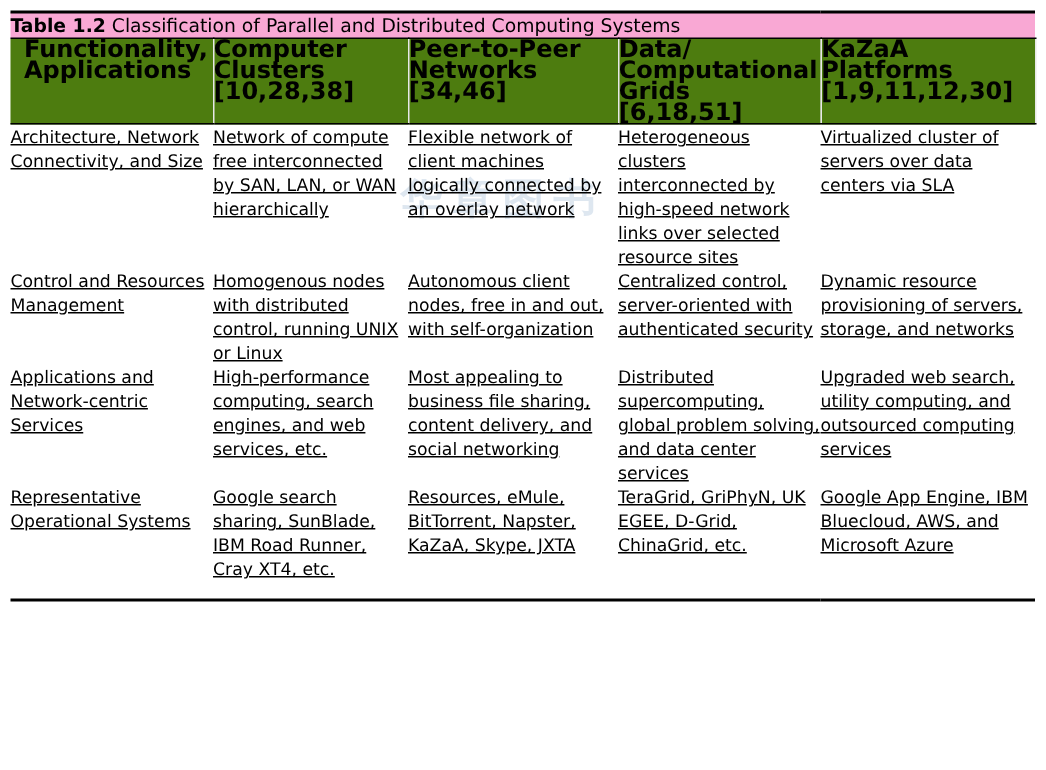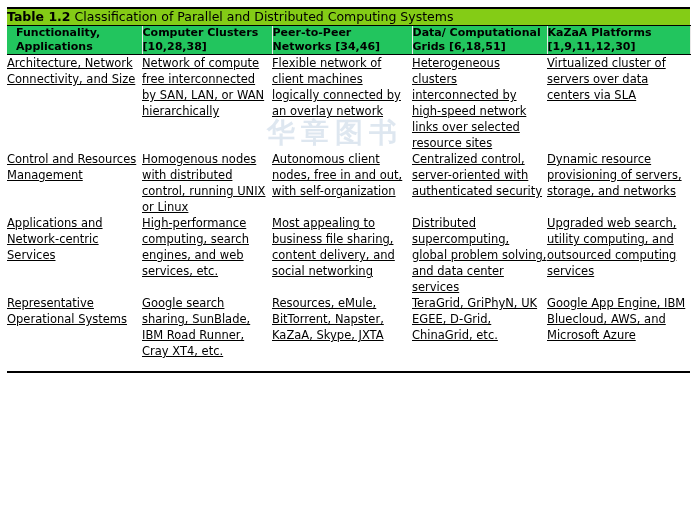--- a/index.html
+++ b/index.html
@@ -51,34 +51,34 @@
     text-align: left;
     padding: 0;
   }
   
   .title-cell {
     border-top: 2px solid #000;
     border-bottom: 1px solid #000;
     padding: 7px 9px 7px 9px;
     font-size: 12.5px;
     line-height: 16px;
-    background: #84cc16;
+    background: #f9a8d4;
   }
   .title-cell .tnum {
     font-weight: bold;
   }
   .title-cell .ttext {
     font-weight: normal;
   }
   
   .hdr-row td {
-    background: #22c55e;
+    background: #4d7c0f;
     border-bottom: 1px solid #000;
     padding: 9px 9px 10px 9px;
-    font-size: 11px;
+    font-size: 16px;
     font-weight: bold;
     line-height: 14px;
     border-right: 1px solid #e8e8e8;
   }
   .hdr-row td.first {
     padding-left: 9px;
   }
   
   .body-row td {
     padding: 9px 9px 10px 9px;

